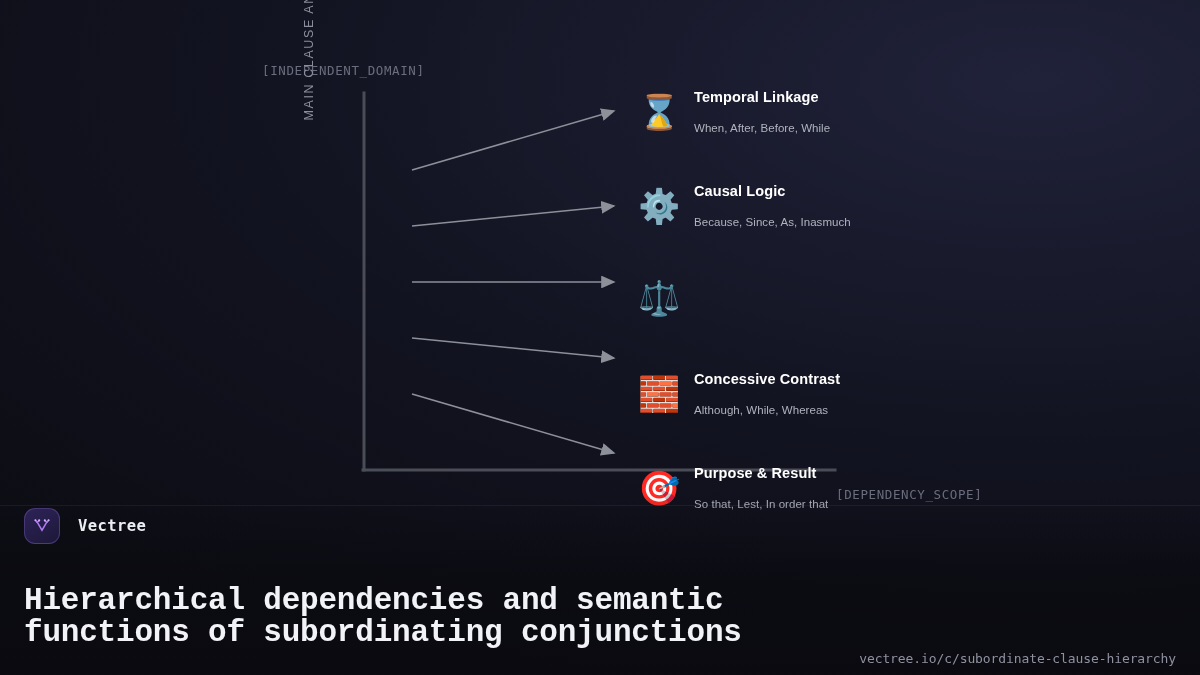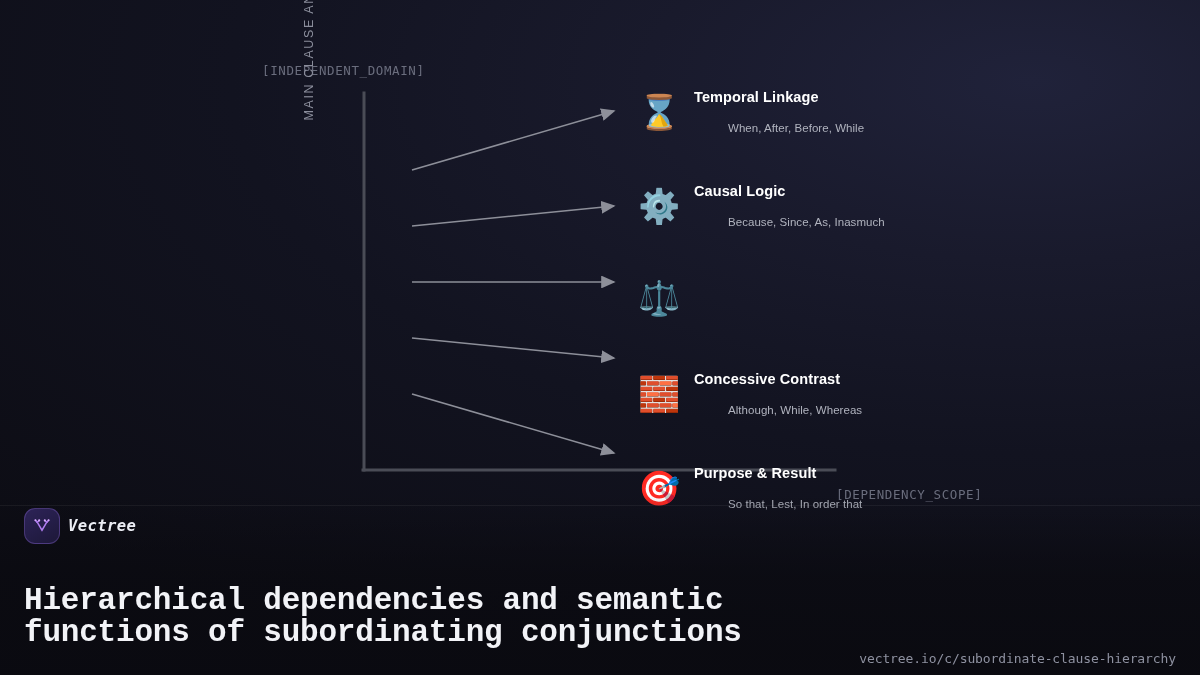--- a/index.html
+++ b/index.html
@@ -92,38 +92,36 @@
     font-weight: bold;
     color: #ffffff;
     letter-spacing: 0.1px;
     line-height: 1.1;
   }
   .node-sub {
     font-size: 11.5px;
     color: #b0b3be;
     letter-spacing: 0.05px;
     line-height: 1.1;
-    margin-left: 34px;
   }
 
   
   .footer { position: absolute; left: 0; bottom: 0; width: 1200px; z-index: 3; }
   .footer-rule {
     position: absolute;
     left: 0; bottom: 169px;
     width: 1200px; height: 1px;
     background: rgba(255,255,255,0.055);
   }
   .brand {
     position: absolute;
     left: 24px; bottom: 131px;
     display: flex;
     align-items: center;
-    gap: 8px;
-    font-style: italic;
+    gap: 18px;
   }
   .brand-logo {
     width: 34px; height: 34px;
     border-radius: 11px;
     background: linear-gradient(150deg, #2d2357 0%, #241d47 55%, #1d1838 100%);
     border: 1px solid rgba(160,120,240,0.30);
     display: flex; align-items: center; justify-content: center;
   }
   .brand-name {
     font-family: "DejaVu Sans Mono", "Liberation Mono", monospace;

